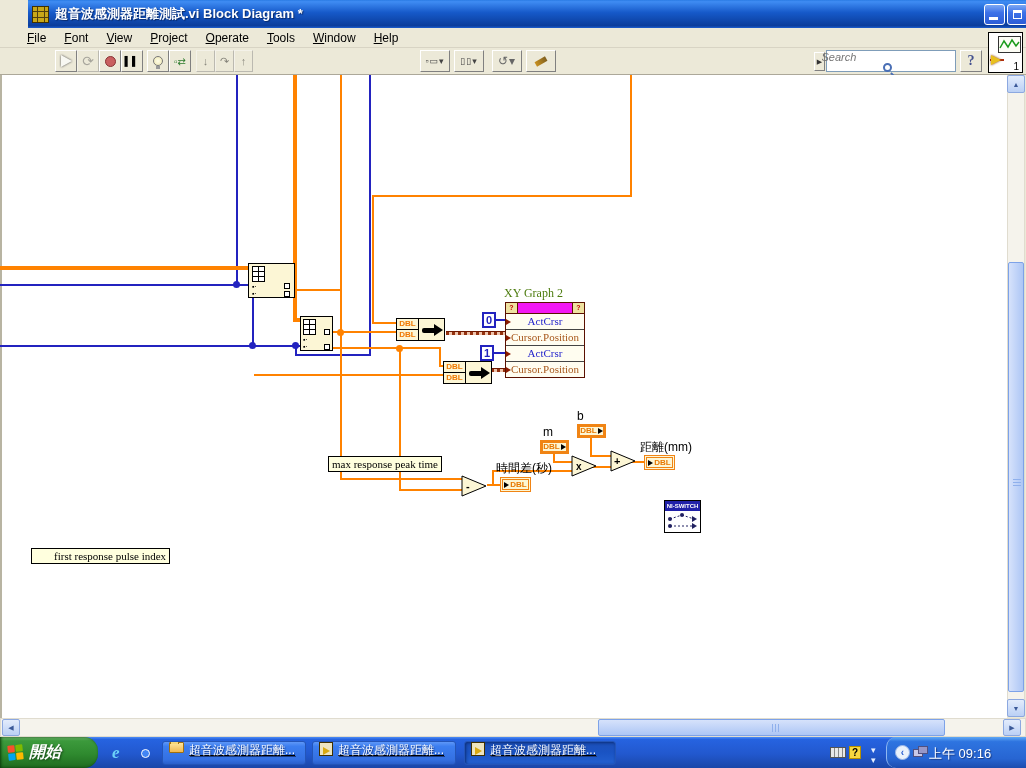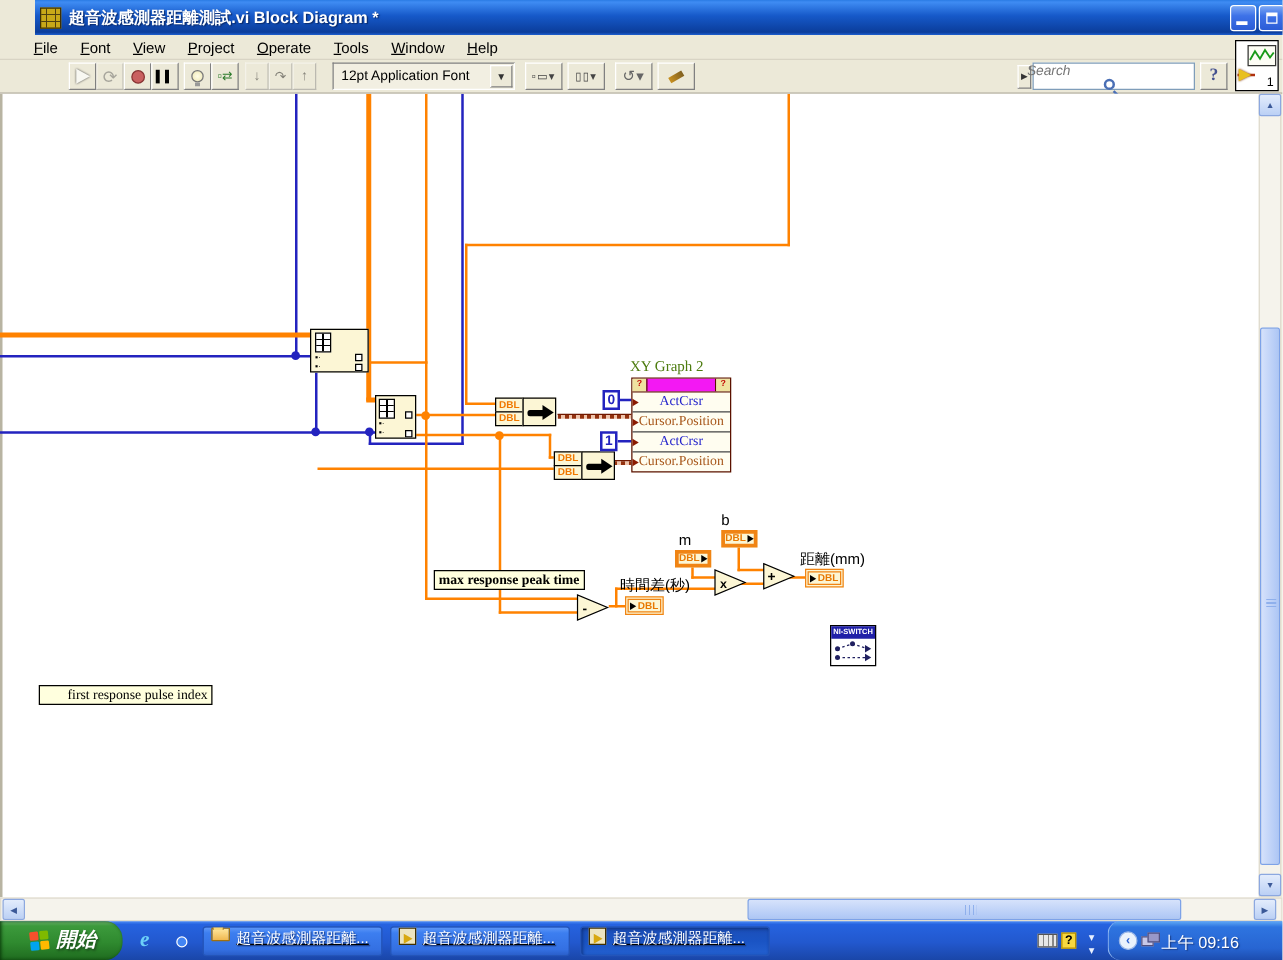--- a/index.html
+++ b/index.html
@@ -110,21 +110,21 @@
   .grip-v { position:absolute; left:4px; top:50%; width:8px; height:9px;
     background:repeating-linear-gradient(0deg,#8FB0EC 0 1px,transparent 1px 3px); }
   .grip-h { position:absolute; top:4px; left:50%; width:9px; height:8px;
     background:repeating-linear-gradient(90deg,#8FB0EC 0 1px,transparent 1px 3px); }
 
   
   #taskbar { position:absolute; left:0; top:737px; width:1026px; height:31px;
     background:linear-gradient(180deg,#4C8BF5 0%,#2663E0 8%,#2258CE 55%,#1A46A8 100%); }
   #startbtn { position:absolute; left:0; top:0; width:98px; height:31px; border-radius:0 14px 14px 0;
     background:linear-gradient(180deg,#73BB73 0%,#3C9A3C 12%,#2F8A2F 55%,#1F6B1F 100%);
-    display:flex; align-items:center; gap:6px; padding-left:24px; cursor:pointer; box-shadow:1px 0 3px #0A3A0A inset; }
+    display:flex; align-items:center; gap:6px; padding-left:8px; cursor:pointer; box-shadow:1px 0 3px #0A3A0A inset; }
   #startbtn .stext { color:#fff; font-weight:bold; font-style:italic; font-size:16px; text-shadow:1px 1px 2px #1A4A1A; }
   .flag { width:15px; height:15px; display:grid; grid-template-columns:7px 7px; grid-template-rows:7px 7px; gap:1px; transform:rotate(-6deg); }
   .flag span { border-radius:1px; }
   .ql { position:absolute; top:7px; width:16px; height:16px; cursor:pointer; }
   .ie-e { font-family:"Liberation Serif",serif; font-weight:bold; font-style:italic; color:#6CD0F8; font-size:17px; line-height:15px; }
   .chrome { width:15px; height:15px; border-radius:50%;
     background:conic-gradient(from -45deg,#EA4335 0 33%,#34A853 0 66%,#FBBC05 0); position:relative; }
   .chrome::after { content:""; position:absolute; left:4px; top:4px; width:7px; height:7px; border-radius:50%; background:#4285F4; border:1.5px solid #fff; }
   .taskbtn { position:absolute; top:4px; height:24px; border-radius:3px;
     background:linear-gradient(180deg,#5E97F7 0%,#3C7EF0 20%,#3470E2 80%,#2A5FCB 100%);
@@ -199,24 +199,20 @@
     </div>
   <div class="tbtn dim" style="left:196px;width:19px;">
       <span>↓</span>
     </div>
   <div class="tbtn dim" style="left:215px;width:19px;">
       <span>↷</span>
     </div>
   <div class="tbtn dim" style="left:234px;width:19px;">
       <span>↑</span>
     </div>
-  <div class="fontcombo">
-    <span>12pt Application Font</span>
-    <span class="cbarrow">▼</span>
-  </div>
   <div class="tbtn" style="left:420px;width:30px;">
       <span class="ddicon">▫▭▾</span>
     </div>
   <div class="tbtn" style="left:454px;width:30px;">
       <span class="ddicon">▯▯▾</span>
     </div>
   <div class="tbtn" style="left:492px;width:30px;">
       <span class="ddicon" style="font-size:12px;color:#666;">↺▾</span>
     </div>
   <div class="tbtn" style="left:526px;width:30px;">
@@ -374,21 +370,21 @@
       </div>
   </div>
   <span class="termlabel" style="left:640px;top:364px;">距離(mm)</span>
   <div class="indterm" style="left:644px;top:380px;">
     <div class="inner">
         <span class="tarrow-l"></span>
         <span class="dbltxt">DBL</span>
       </div>
   </div>
 
-  <div class="freelabel" style="left:347px;top:381px;font-weight:bold;">max response peak time</div>
+  <div class="freelabel" style="left:328px;top:381px;">max response peak time</div>
   <div class="freelabel" style="left:31px;top:473px;padding-left:22px;">first response pulse index</div>
 
   <div id="niswitch">
     <div class="nihead">NI-SWITCH</div>
     <svg width="35" height="21">
       <line x1="5" y1="8" x2="17" y2="4" stroke="#202060" stroke-dasharray="2,2"></line>
       <line x1="17" y1="4" x2="29" y2="8" stroke="#202060" stroke-dasharray="2,2"></line>
       <line x1="5" y1="15" x2="29" y2="15" stroke="#202060" stroke-dasharray="2,2"></line>
       <circle cx="5" cy="8" r="2" fill="#202060"></circle>
         <circle cx="17" cy="4" r="2" fill="#202060"></circle>

